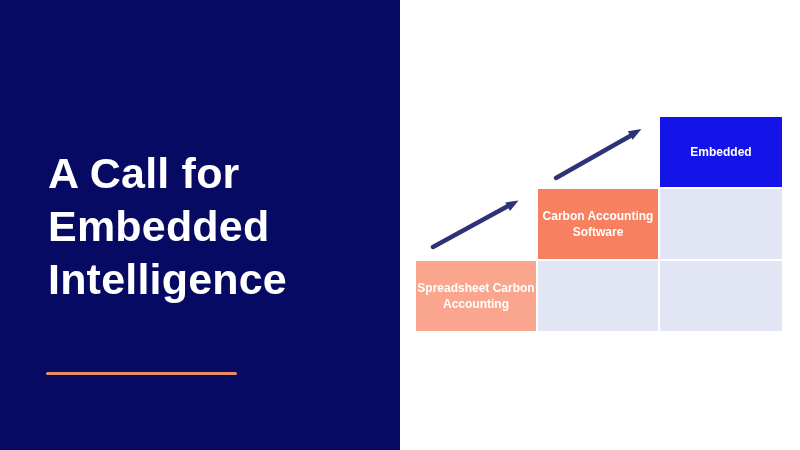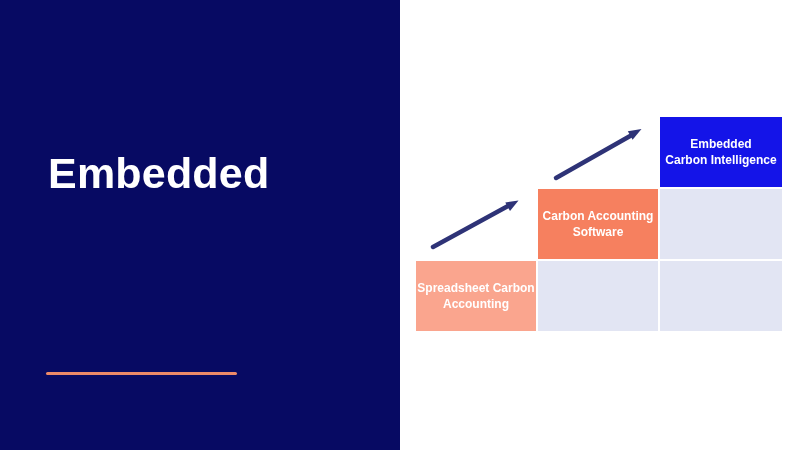--- a/index.html
+++ b/index.html
@@ -93,40 +93,41 @@
   }
   .arrow-head { fill: var(--arrow-navy); }
 </style>
 </head>
 <body>
 
 <div class="slide">
 
   <div class="left-panel">
     <div class="title">
+      <div class="title-line">A Call for</div>
       <div class="title-line">Embedded</div>
+      <div class="title-line">Intelligence</div>
     </div>
     <div class="underline"></div>
   </div>
 
   <div class="diagram">
 
     <div class="cell c-salmon">
       <span class="cell-label">Spreadsheet Carbon</span>
       <span class="cell-label">Accounting</span>
     </div>
 
     <div class="cell c-coral">
       <span class="cell-label">Carbon Accounting</span>
       <span class="cell-label">Software</span>
     </div>
 
     <div class="cell c-blue">
       <span class="cell-label">Embedded</span>
-      <span class="cell-label">Carbon Intelligence</span>
     </div>
 
     <div class="cell c-lav-r2c3"></div>
     <div class="cell c-lav-r3c2"></div>
     <div class="cell c-lav-r3c3"></div>
 
     <svg class="arrows" viewBox="0 0 400 450" xmlns="http://www.w3.org/2000/svg">
       <g>
         <line class="arrow-line" x1="33" y1="247" x2="108" y2="206"></line>
         <polygon class="arrow-head" points="118.5,200.5 110.0,211.0 105.3,202.5"></polygon>

